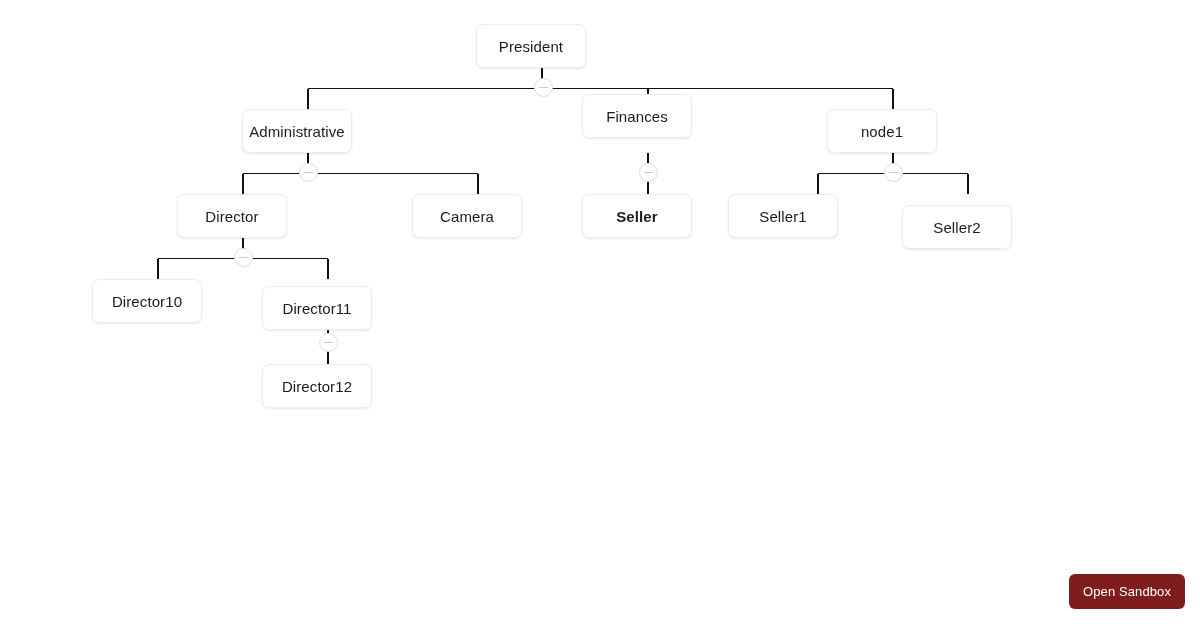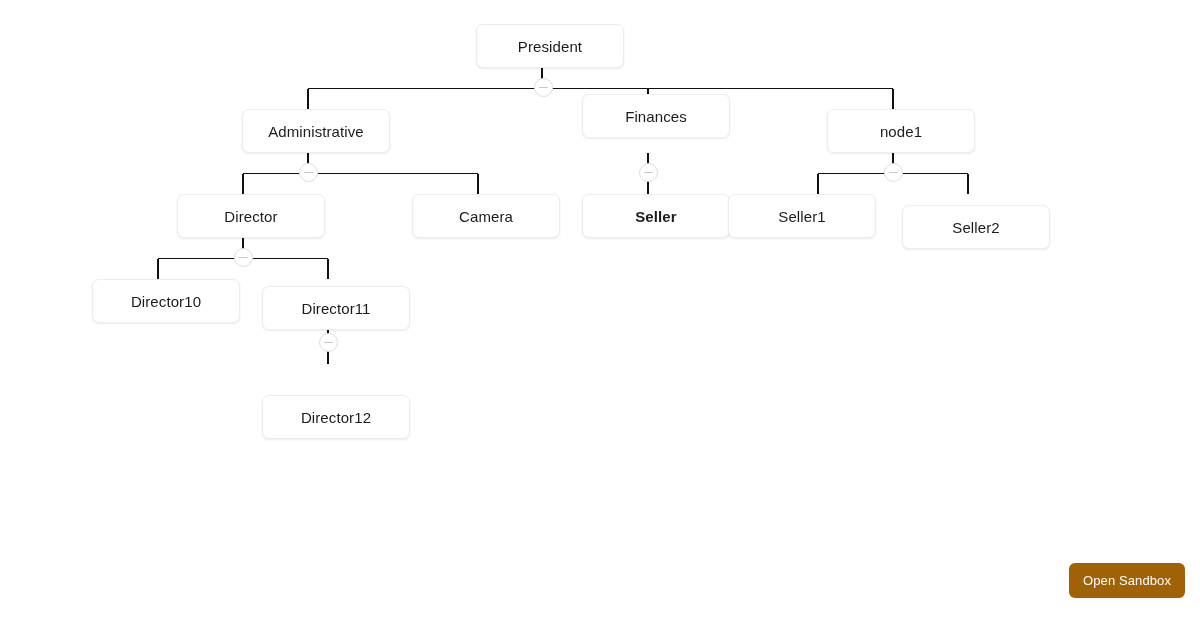--- a/index.html
+++ b/index.html
@@ -26,21 +26,21 @@
     position: absolute;
     left: 0;
     top: 0;
     width: 1200px;
     height: 630px;
     pointer-events: none;
   }
   .tree-node {
     position: absolute;
     box-sizing: border-box;
-    width: 148px;
+    width: 110px;
     height: 44px;
     background: #ffffff;
     border: 1px solid #ededed;
     border-radius: 7px;
     box-shadow: 0 1px 3px rgba(0,0,0,0.055), 0 1px 2px rgba(0,0,0,0.035);
     display: flex;
     align-items: center;
     justify-content: center;
     font-size: 15px;
     color: #1b1b1b;
@@ -64,22 +64,22 @@
   }
   .toggle-btn .minus-glyph {
     display: block;
     width: 9px;
     height: 1px;
     background: #c9c9c9;
   }
   #open-sandbox-button {
     position: absolute;
     right: 15px;
-    bottom: 32px;
-    background: #a16207;
+    bottom: 21px;
+    background: #7f1d1d;
     color: #ffffff;
     font-size: 13px;
     line-height: 1;
     padding: 11px 14px;
     border: none;
     border-radius: 6px;
     font-family: "Liberation Sans", sans-serif;
     cursor: pointer;
     letter-spacing: 0.1px;
   }
@@ -136,21 +136,21 @@
       </div>
       <div class="tree-node" style="left: 902px; top: 194px; margin-top: 11px;">
         <span>Seller2</span>
       </div>
       <div class="tree-node" style="left: 92px; top: 279px;">
         <span>Director10</span>
       </div>
       <div class="tree-node" style="left: 262px; top: 286px;">
         <span>Director11</span>
       </div>
-      <div class="tree-node" style="left: 262px; top: 364px; margin-top: 31px;">
+      <div class="tree-node" style="left: 262px; top: 364px;">
         <span>Director12</span>
       </div>
     </div>
   <div id="toggle-layer">
       <div class="toggle-btn" style="left: 534px; top: 78px;">
         <span class="minus-glyph"></span>
       </div>
       <div class="toggle-btn" style="left: 299px; top: 163px;">
         <span class="minus-glyph"></span>
       </div>

